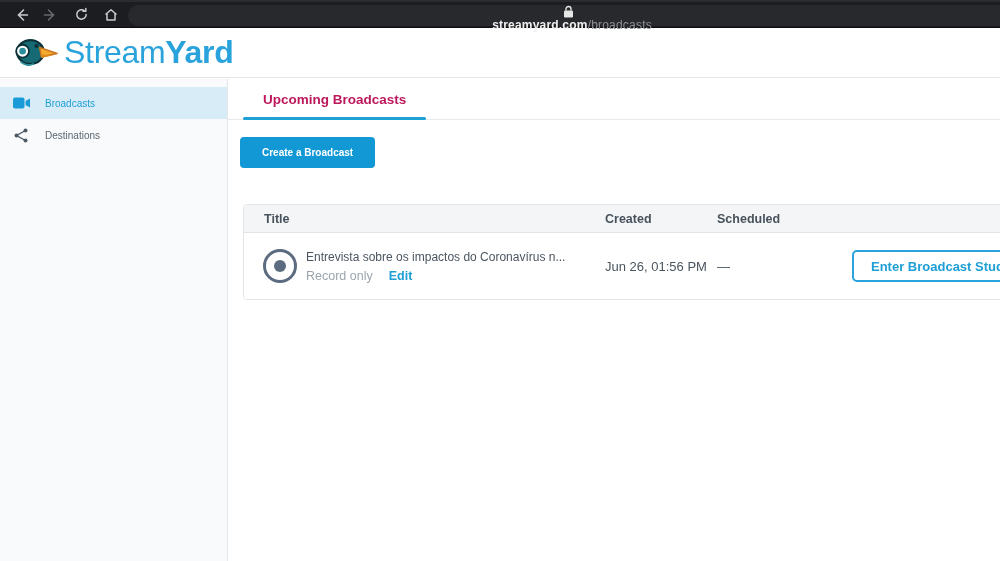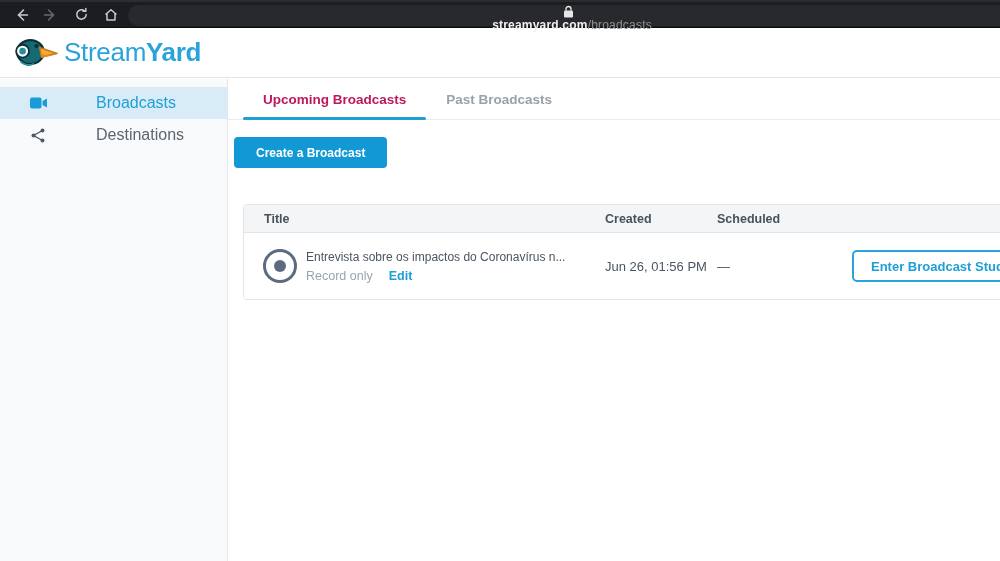--- a/index.html
+++ b/index.html
@@ -15,44 +15,44 @@
   .url-pill { position:absolute; left:128px; top:3px; height:21px; width:872px;
     background:#28292d; border-radius:11px 0 0 11px; display:flex; align-items:center; padding-left:9px;flex-direction:column; }
   .url-text { font-size:12px; letter-spacing:.2px; margin-left:7px; white-space:nowrap; }
   .url-domain { color:#efefef; font-weight:700; }
   .url-path { color:#8f9194; font-weight:400; }
 
   
   .app-header { position:absolute; left:0; top:28px; width:1000px; height:50px;
     background:#fff; border-bottom:1px solid #e3e5e7; display:flex; align-items:center; z-index:5; }
   .logo-wrap { display:flex; align-items:center; margin-left:12px; cursor:pointer; }
-  .brand-text { font-size:26px; color:#2aa3dc; margin-left:6px; letter-spacing:-.3px; }
+  .brand-text { font-size:32px; color:#2aa3dc; margin-left:6px; letter-spacing:-.3px; }
   .brand-text .stream { font-weight:500; }
   .brand-text .yard { font-weight:800; }
 
   
   .sidebar { position:absolute; left:0; top:79px; width:228px; height:482px;
     background:#f9fafb; border-right:1px solid #e4e6e8; padding-top:8px; }
-  .side-item { height:32px; display:flex; align-items:center; padding-left:29px;
-    color:#5b6770; font-size:16px; cursor:pointer;gap:34px; }
+  .side-item { height:32px; display:flex; align-items:center; padding-left:12px;
+    color:#5b6770; font-size:10px; cursor:pointer; }
   .side-item .icn { width:18px; display:flex; justify-content:center; margin-right:15px; }
   .side-item.active { background:#d8ecf8; color:#1e9fd6; font-weight:500; }
 
   
   .main { position:absolute; left:228px; top:79px; width:772px; height:482px; background:#fff; }
   .tabbar { height:41px; border-bottom:1px solid #e8eaec; display:flex; align-items:stretch; padding-left:15px; }
   .tab { padding:0 20px; display:flex; align-items:center; font-size:13.5px; font-weight:700;
     color:#98a2ab; position:relative; cursor:pointer; white-space:nowrap; }
   .tab.active { color:#be185d; }
   .tab.active::after { content:""; position:absolute; left:0; right:0; bottom:-1px; height:3px;
     background:#1e9fd6; border-radius:2px; }
 
-  .create-btn { display:inline-block; margin:17px 0 0 6px; height:31px; padding:0 22px;
+  .create-btn { display:inline-block; margin:17px 0 0 12px; height:31px; padding:0 22px;
     background:#1398d6; color:#fff; border:none; border-radius:4px;
-    font-family:"Liberation Sans", sans-serif; font-size:12px; font-weight:700; cursor:pointer; }
+    font-family:"Liberation Sans", sans-serif; font-size:10px; font-weight:700; cursor:pointer; }
 
   
   .bc-table { margin:36px 0 0 15px; width:800px; border:1px solid #e2e5e7; border-radius:4px; overflow:hidden; }
   .t-head { height:28px; background:#f4f5f6; border-bottom:1px solid #e2e5e7;
     display:grid; grid-template-columns:361px 112px 135px auto; align-items:center;
     font-size:12.5px; font-weight:700; color:#47525c; }
   .t-head .c1 { padding-left:20px; }
   .t-row { height:66px; background:#fff;
     display:grid; grid-template-columns:361px 112px 135px auto; align-items:center; }
   .cell-title { display:flex; align-items:center; padding-left:19px; }
@@ -143,23 +143,20 @@
     </span>
     <span>Destinations</span>
   </div>
 </div>
 
 <div class="main">
   <div class="tabbar">
     <div class="tab active">
       <span>Upcoming Broadcasts</span>
     </div>
-    <div class="tab">
-      <span>Past Broadcasts</span>
-    </div>
   </div>
 
   <button class="create-btn">Create a Broadcast</button>
 
   <div class="bc-table">
     <div class="t-head">
       <div class="c1">Title</div>
       <div>Created</div>
       <div>Scheduled</div>
       <div></div>

